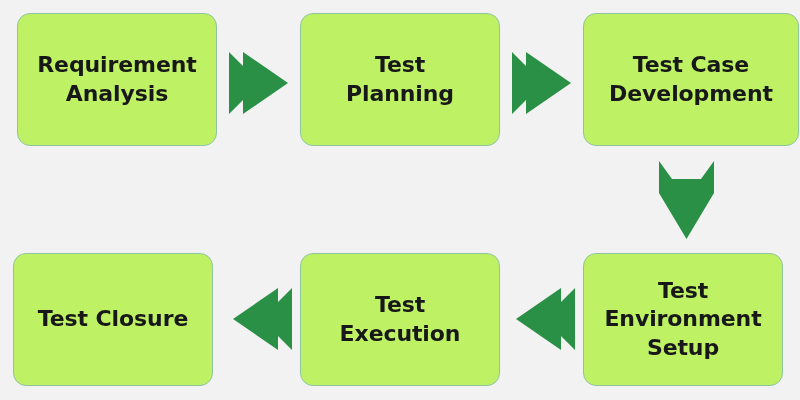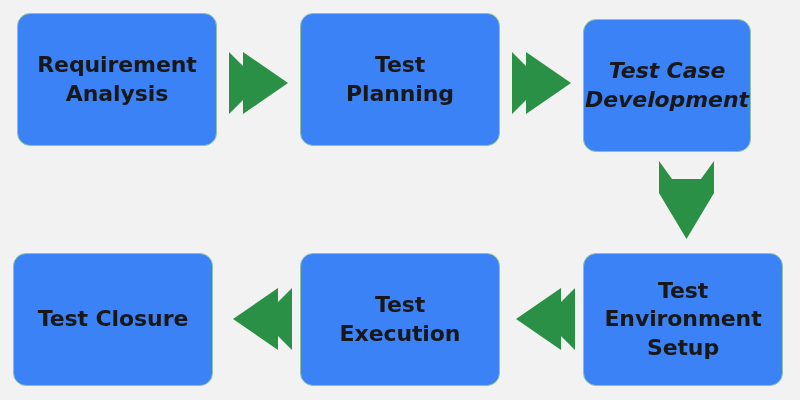--- a/index.html
+++ b/index.html
@@ -14,21 +14,21 @@
     overflow: hidden;
   }
   .canvas {
     position: relative;
     width: 800px;
     height: 400px;
   }
   .node {
     position: absolute;
     box-sizing: border-box;
-    background: #3b82f6;
+    background: #bef264;
     border: 1.6px solid #8fc4a0;
     border-radius: 13px;
     display: flex;
     align-items: center;
     justify-content: center;
     text-align: center;
     padding: 4px 10px;
   }
   .node-label {
     font-size: 22px;
@@ -45,21 +45,21 @@
   .arrow svg {
     display: block;
     width: 100%;
     height: 100%;
     overflow: visible;
   }
 
   
   #node-0 { left: 17px;  top: 13px;  width: 200px; height: 133px; }
   #node-1 { left: 300px; top: 13px;  width: 200px; height: 133px; }
-  #node-2 { left: 583px; top: 19px;  width: 168px; height: 133px; font-style: italic; }
+  #node-2 { left: 583px; top: 13px;  width: 216px; height: 133px; }
   #node-3 { left: 583px; top: 253px; width: 200px; height: 133px; }
   #node-4 { left: 300px; top: 253px; width: 200px; height: 133px; }
   #node-5 { left: 13px;  top: 253px; width: 200px; height: 133px; }
 
   
   #arrow-0 { left: 229px; top: 52px;  width: 59px; height: 62px; }
   #arrow-1 { left: 512px; top: 52px;  width: 59px; height: 62px; }
   #arrow-2 { left: 659px; top: 161px; width: 55px; height: 78px; }
   #arrow-3 { left: 516px; top: 288px; width: 59px; height: 62px; }
   #arrow-4 { left: 233px; top: 288px; width: 59px; height: 62px; }

